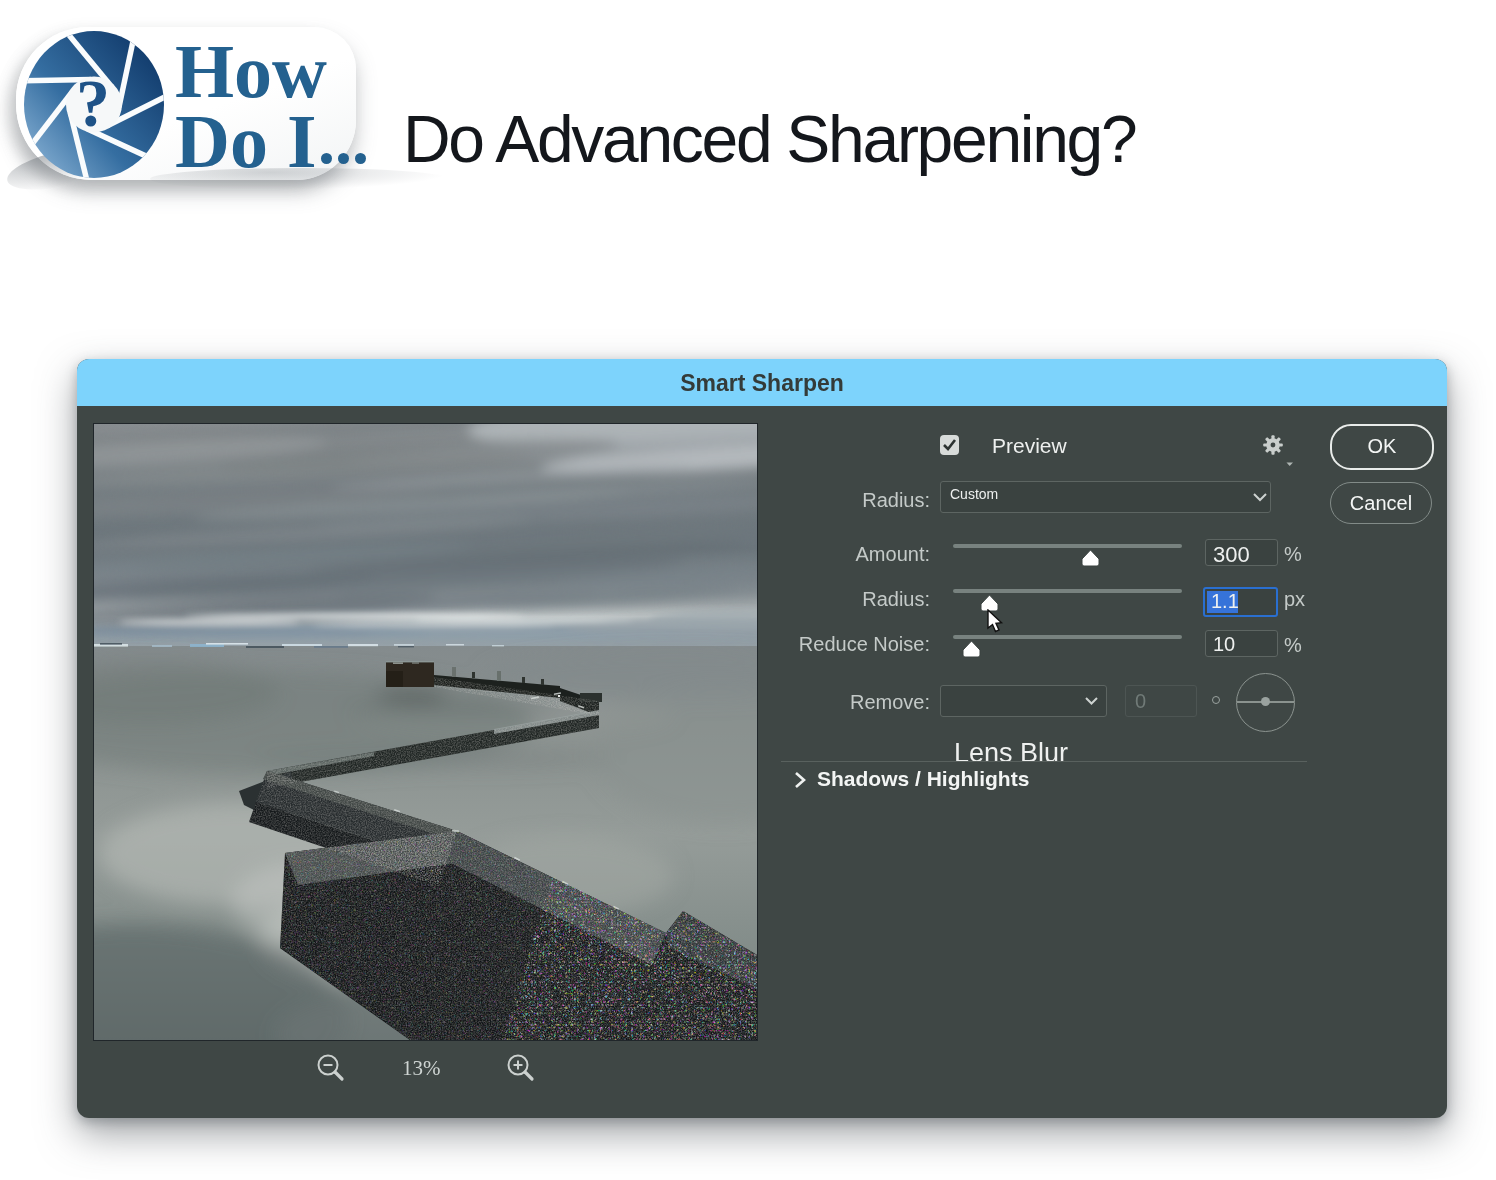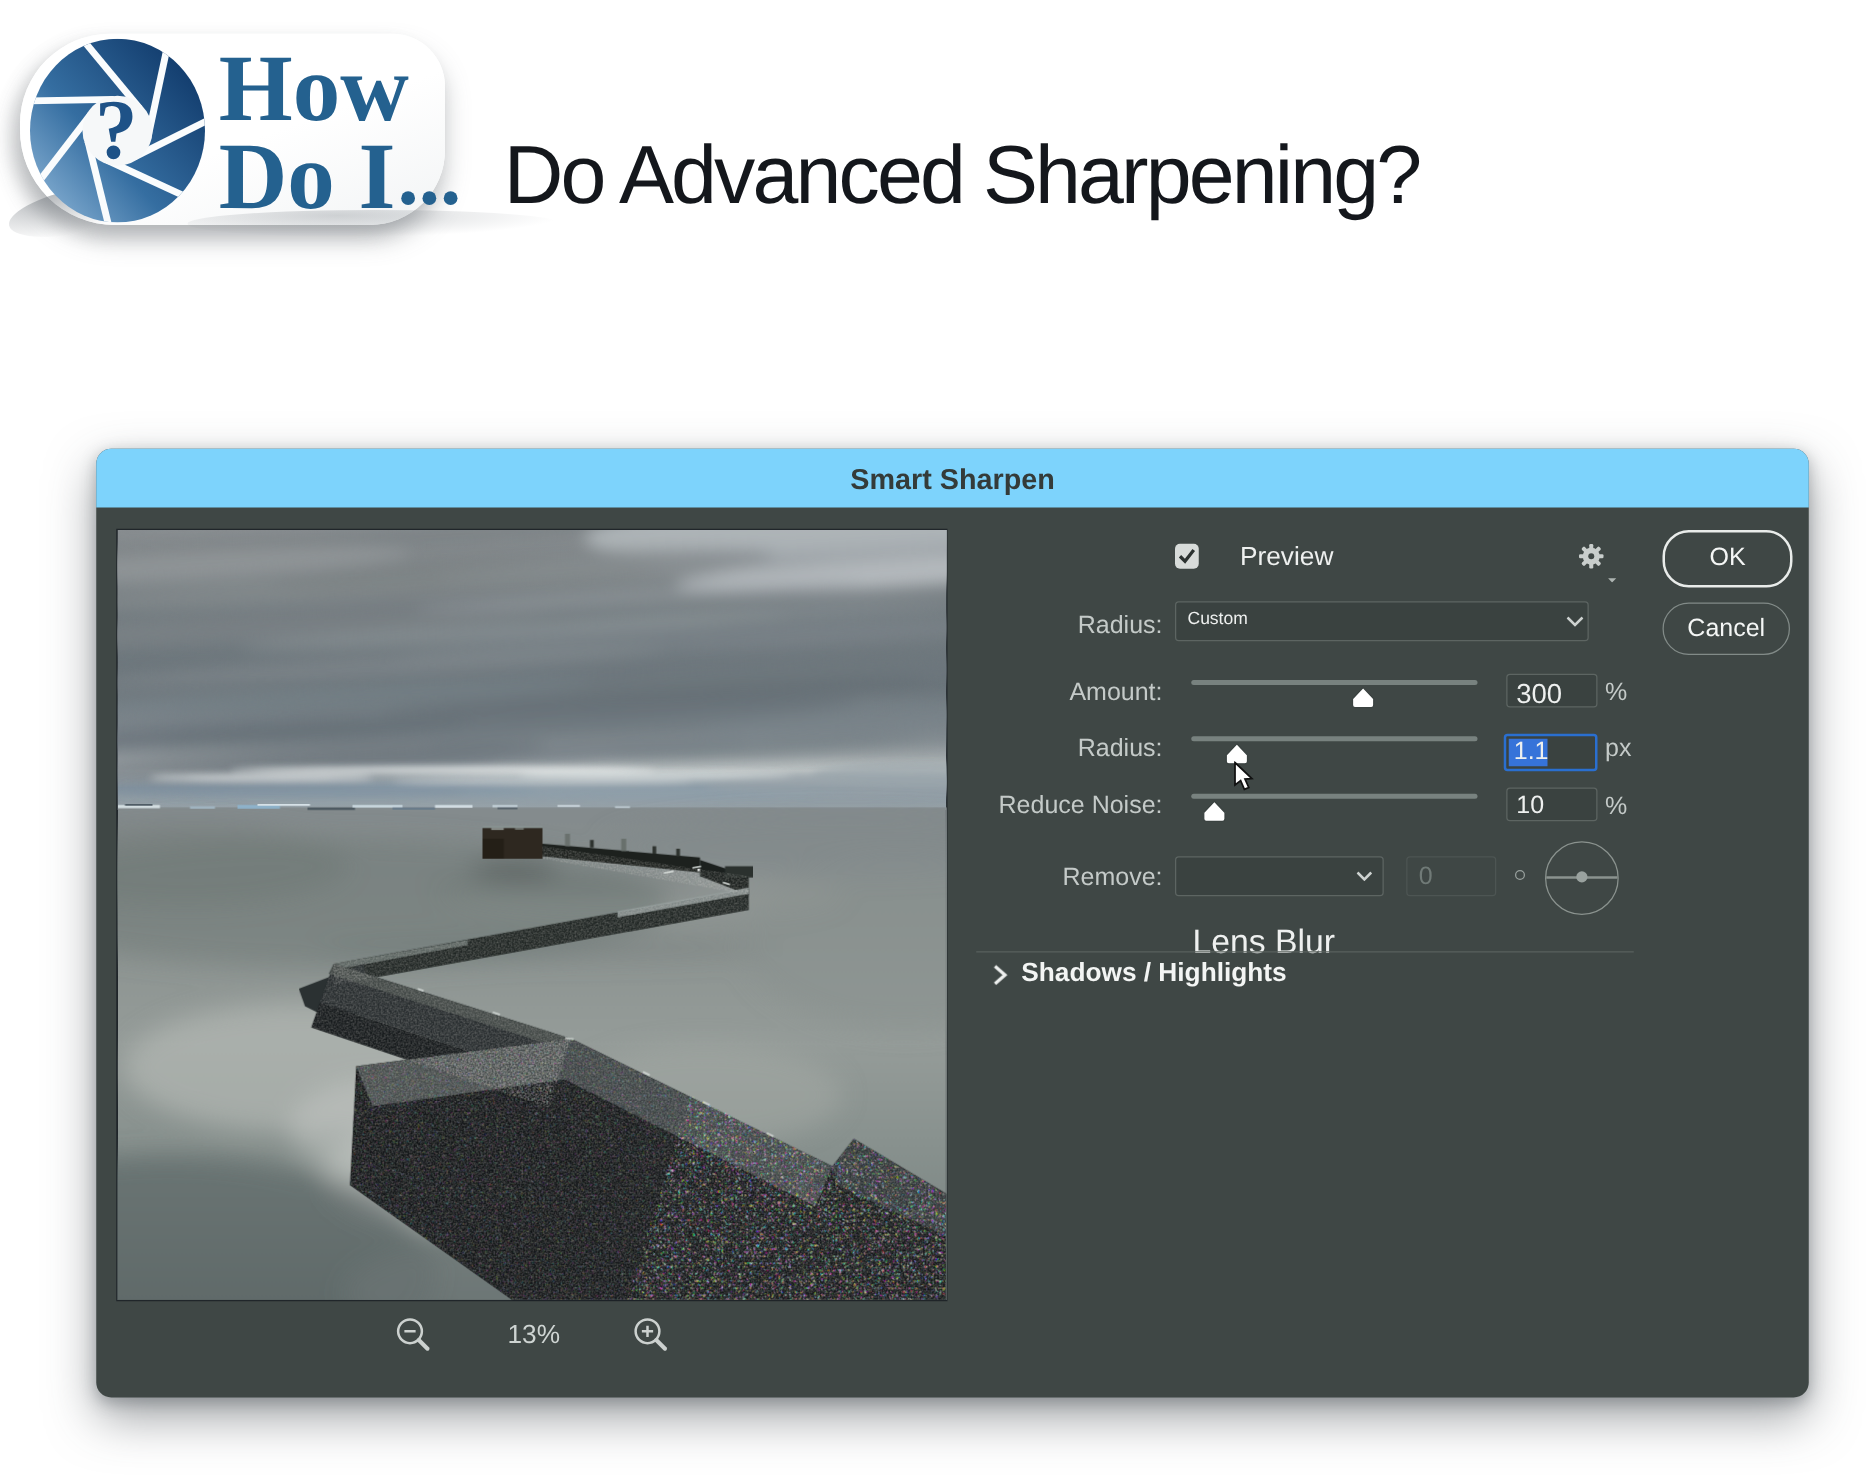--- a/index.html
+++ b/index.html
@@ -332,20 +332,20 @@
   <svg class="abs" style="left:717px;top:412px;" width="12" height="18" viewBox="0 0 12 18">
       <path d="M2 2 L10 9 L2 16" stroke="#eef0ef" stroke-width="2.6" fill="none"></path>
     </svg>
   <div class="abs" style="left:740px;top:408px;font-weight:bold;font-size:21px;color:#f3f5f4;">Shadows / Highlights</div>
 
   <svg class="abs" style="left:239px;top:694px;" width="30" height="30" viewBox="0 0 30 30">
       <circle cx="12" cy="12" r="9.5" stroke="#ccd1cf" stroke-width="2" fill="none"></circle>
       <line x1="7.5" y1="12" x2="16.5" y2="12" stroke="#ccd1cf" stroke-width="2"></line>
       <line x1="19" y1="19" x2="26" y2="26" stroke="#ccd1cf" stroke-width="3.2" stroke-linecap="round"></line>
     </svg>
-  <div class="abs" style="left:325px;top:697px;width:46px;text-align:right;font-size:21px;color:#ced4d2;">13%</div>
+  <div class="abs" style="left:325px;top:697px;width:46px;text-align:left;font-size:21px;color:#ced4d2;font-family:Liberation Serif, serif;">13%</div>
   <svg class="abs" style="left:429px;top:694px;" width="30" height="30" viewBox="0 0 30 30">
       <circle cx="12" cy="12" r="9.5" stroke="#ccd1cf" stroke-width="2" fill="none"></circle>
       <line x1="7.5" y1="12" x2="16.5" y2="12" stroke="#ccd1cf" stroke-width="2"></line>
       <line x1="12" y1="7.5" x2="12" y2="16.5" stroke="#ccd1cf" stroke-width="2"></line>
       <line x1="19" y1="19" x2="26" y2="26" stroke="#ccd1cf" stroke-width="3.2" stroke-linecap="round"></line>
     </svg>
 </div>
 
 </body></html>

